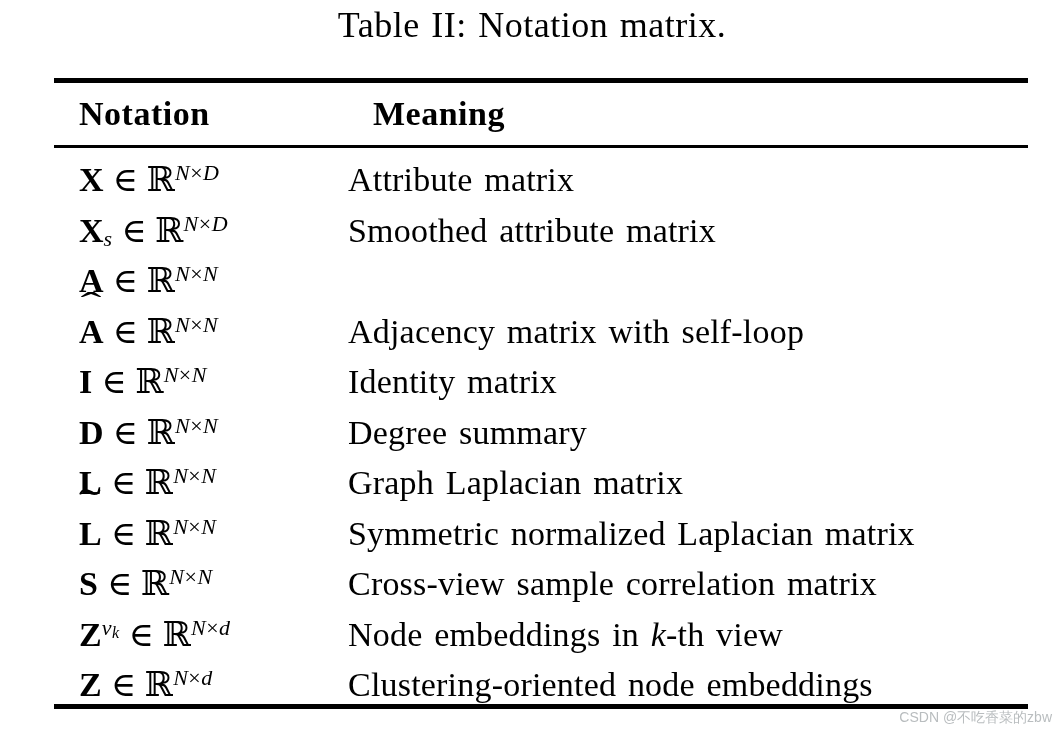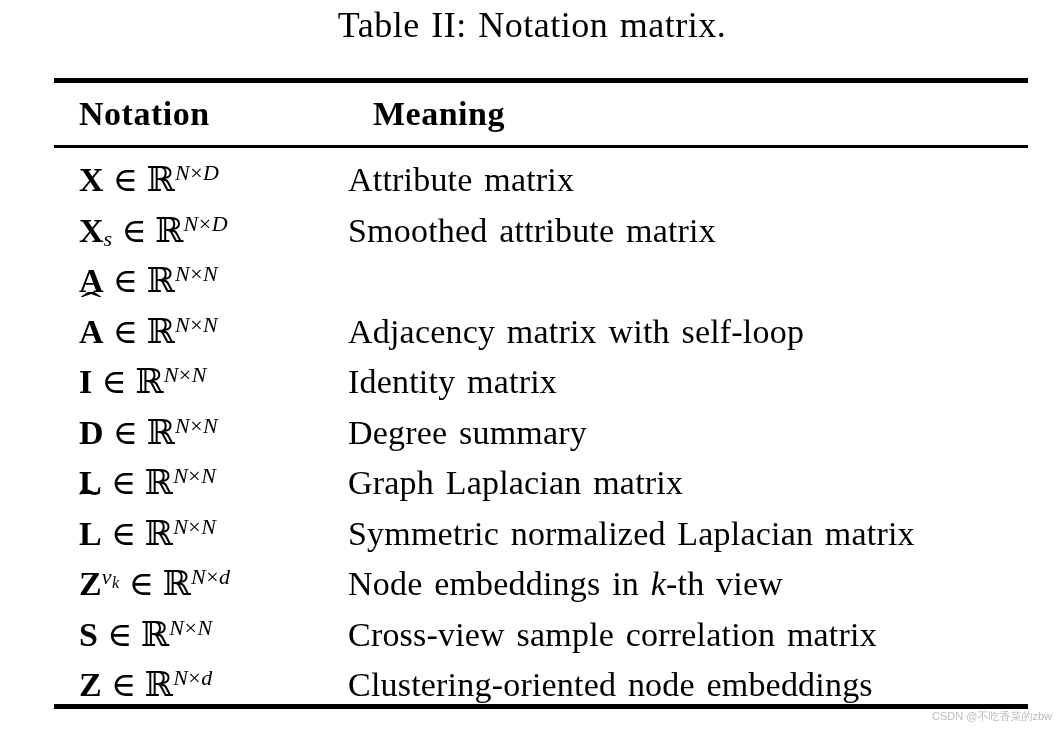--- a/index.html
+++ b/index.html
@@ -58,21 +58,21 @@
   }
   .msub { font-size: 22px; font-style: italic; position: relative; top: 0.22em; }
   .msup { font-size: 22px; position: relative; top: -0.48em; letter-spacing: 0.5px; }
   .msup .mi { font-style: italic; }
   .msubsub { font-size: 16px; font-style: italic; position: relative; top: 0.22em; }
   .inop { padding: 0 9px; }
   .reals { font-family: "DejaVu Serif", "DejaVu Sans", serif; }
   .watermark {
     position: absolute; top: 709px; right: 12px;
     font-family: "Liberation Sans", "DejaVu Sans", sans-serif;
-    font-size: 11px;
+    font-size: 14px;
     color: #b9bdbf;
   }
 </style>
 </head>
 <body>
 
 <div class="page-title">Table II: Notation matrix.</div>
 
 <div class="ntable">
   <div class="rule rule-thick"></div>
@@ -107,26 +107,26 @@
       </div>
       <div class="trow">
         <div class="col-notation mathwrap"><span class="varwrap"><span class="mvar">L</span></span><span class="inop">∈</span><span class="reals">ℝ</span><span class="msup"><span class="mi">N</span><span class="mx">×</span><span class="mi">N</span></span></div>
         <div class="col-meaning meaning-cell"><span>Graph Laplacian matrix</span></div>
       </div>
       <div class="trow">
         <div class="col-notation mathwrap"><span class="varwrap"><span class="decor decor-tilde"></span><span class="mvar">L</span></span><span class="inop">∈</span><span class="reals">ℝ</span><span class="msup"><span class="mi">N</span><span class="mx">×</span><span class="mi">N</span></span></div>
         <div class="col-meaning meaning-cell"><span>Symmetric normalized Laplacian matrix</span></div>
       </div>
       <div class="trow">
+        <div class="col-notation mathwrap"><span class="varwrap"><span class="mvar">S</span></span><span class="inop">∈</span><span class="reals">ℝ</span><span class="msup"><span class="mi">N</span><span class="mx">×</span><span class="mi">N</span></span></div>
+        <div class="col-meaning meaning-cell"><span>Cross-view sample correlation matrix</span></div>
+      </div>
+      <div class="trow">
         <div class="col-notation mathwrap"><span class="varwrap"><span class="mvar">Z</span><span class="msup"><span class="mi">v</span><span class="msubsub">k</span></span></span><span class="inop">∈</span><span class="reals">ℝ</span><span class="msup"><span class="mi">N</span><span class="mx">×</span><span class="mi">d</span></span></div>
         <div class="col-meaning meaning-cell"><span>Node embeddings in </span><span class="it">k</span><span>-th view</span></div>
-      </div>
-      <div class="trow">
-        <div class="col-notation mathwrap"><span class="varwrap"><span class="mvar">S</span></span><span class="inop">∈</span><span class="reals">ℝ</span><span class="msup"><span class="mi">N</span><span class="mx">×</span><span class="mi">N</span></span></div>
-        <div class="col-meaning meaning-cell"><span>Cross-view sample correlation matrix</span></div>
       </div>
       <div class="trow">
         <div class="col-notation mathwrap"><span class="varwrap"><span class="mvar">Z</span></span><span class="inop">∈</span><span class="reals">ℝ</span><span class="msup"><span class="mi">N</span><span class="mx">×</span><span class="mi">d</span></span></div>
         <div class="col-meaning meaning-cell"><span>Clustering-oriented node embeddings</span></div>
       </div>
     </div>
   <div class="rule rule-thick"></div>
 </div>
 
 <div class="watermark">CSDN @不吃香菜的zbw</div>

